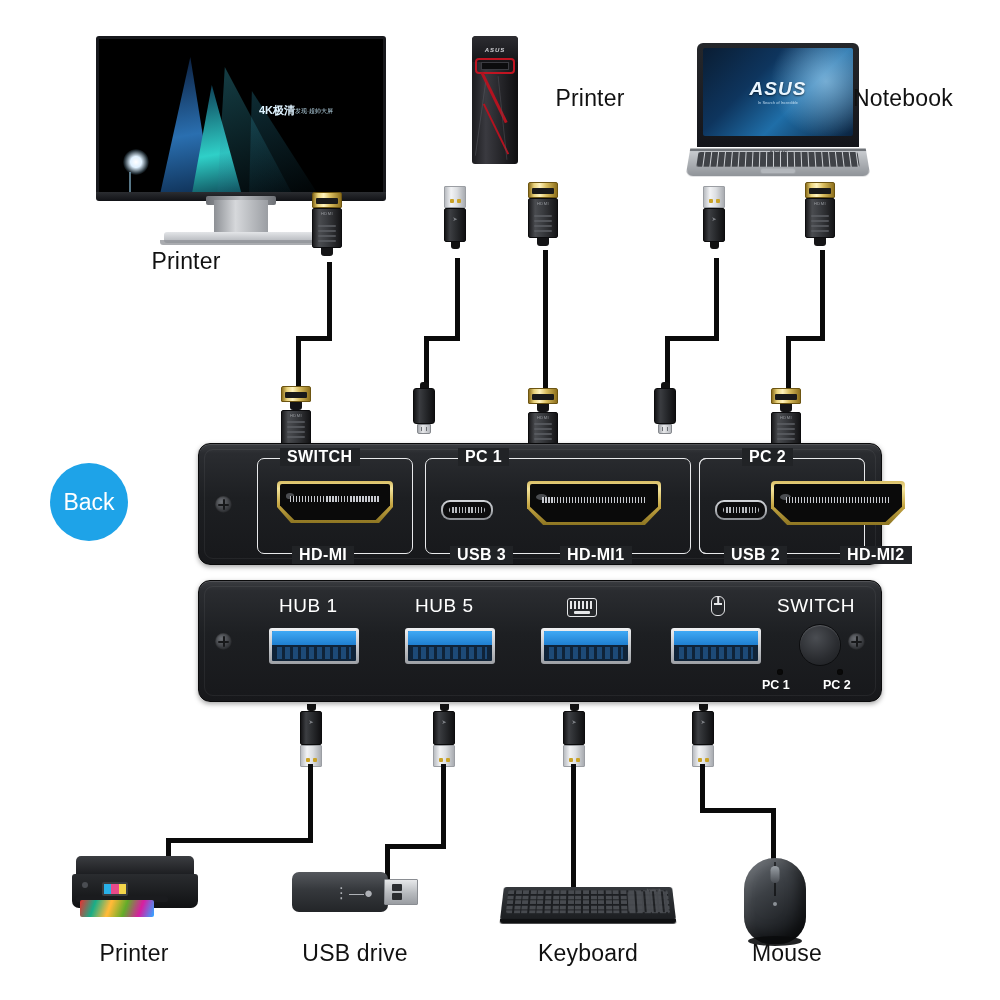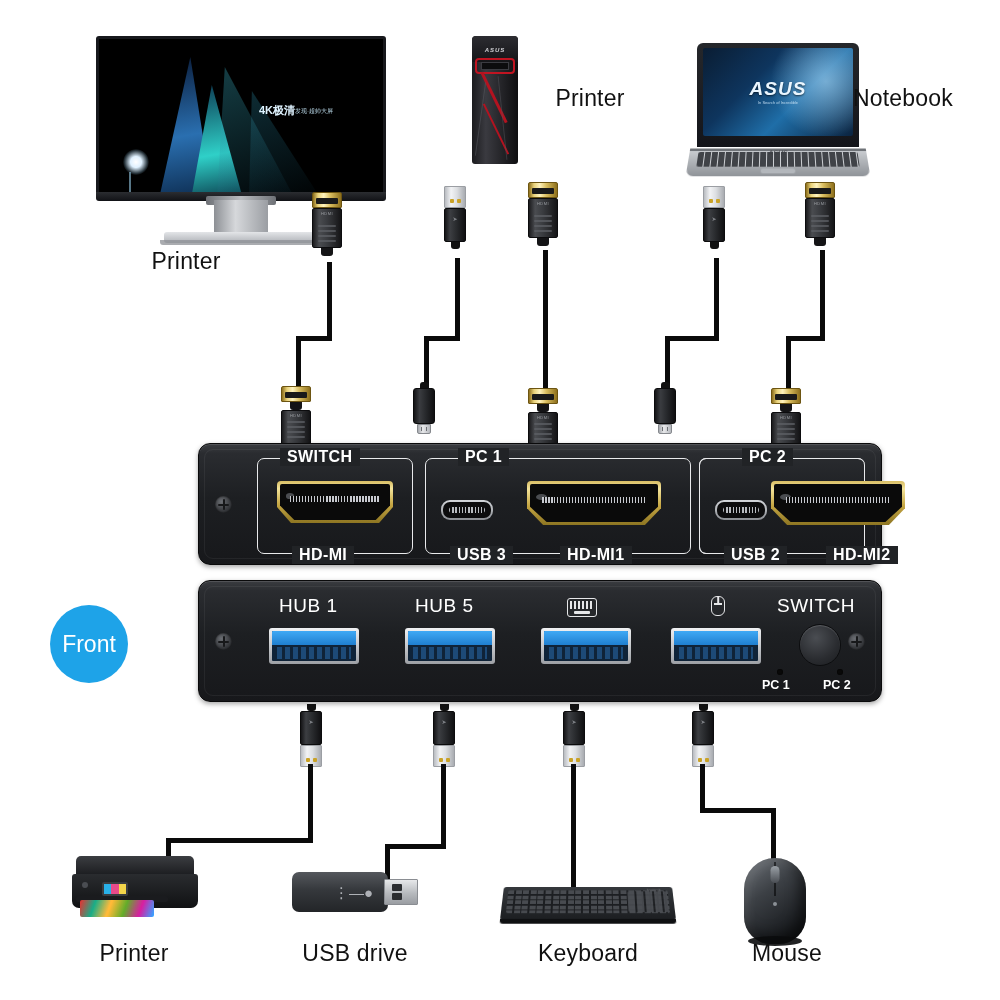--- a/index.html
+++ b/index.html
@@ -418,20 +418,23 @@
     <div class="body">
       <div class="lbl">HDMI</div>
       <div class="rid" style="top:10px"></div>
         <div class="rid" style="top:15px"></div>
       <div class="rid" style="top:20px"></div>
         <div class="rid" style="top:25px"></div>
     </div>
     <div class="neck"></div>
   </div>
 
+  <div class="badge" style="left:50px;top:463px;background:#1ea3e8;">
+    <span>Back</span>
+  </div>
 
   <div class="panel" style="top:443px;">
     <div class="inner"></div>
     <div class="screw" style="left:16px;top:52px;"></div>
     <div class="screw" style="right:16px;top:52px;"></div>
 
     <div class="grp" style="left:58px;top:14px;width:156px;height:96px;">
       <div class="grp-lbl top" style="left:22px;">SWITCH</div>
       <div class="grp-lbl bot" style="left:34px;">HD-MI</div>
     </div>
@@ -456,38 +459,35 @@
       <div class="mouth">
           <div class="dot"></div>
           <div class="pins"></div>
         </div>
     </div>
 
     <div class="grp" style="left:500px;top:14px;width:166px;height:96px;"></div>
     <div class="grp" style="left:500px;top:14px;width:166px;height:96px;border-right:none;">
       <div class="grp-lbl top" style="left:42px;">PC 2</div>
       <div class="grp-lbl bot" style="left:24px;">USB 2</div>
-      <div class="grp-lbl bot" style="left:126px;margin-top:8px;">HD-MI2</div>
+      <div class="grp-lbl bot" style="left:140px;margin-top:8px;">HD-MI2</div>
     </div>
     <div class="cport" style="left:516px;top:56px;width:52px;height:20px;">
       <div class="mouth">
           <div class="bar"></div>
         </div>
     </div>
     <div class="hport" style="left:572px;top:37px;width:134px;height:44px;">
       <div class="mouth">
           <div class="dot"></div>
           <div class="pins"></div>
         </div>
     </div>
   </div>
 
-  <div class="badge" style="left:50px;top:605px;background:#1ea3e8;">
-    <span>Front</span>
-  </div>
 
   <div class="panel" style="top:580px;">
     <div class="inner"></div>
     <div class="screw" style="left:16px;top:52px;"></div>
     <div class="screw" style="right:16px;top:52px;"></div>
 
     <div class="fp-lbl" style="left:80px;top:14px;">HUB 1</div>
     <div class="fp-lbl" style="left:216px;top:14px;">HUB 5</div>
     <div class="kbd-ic" style="left:368px;top:17px;"></div>
     <div class="mouse-ic" style="left:512px;top:15px;"></div>

